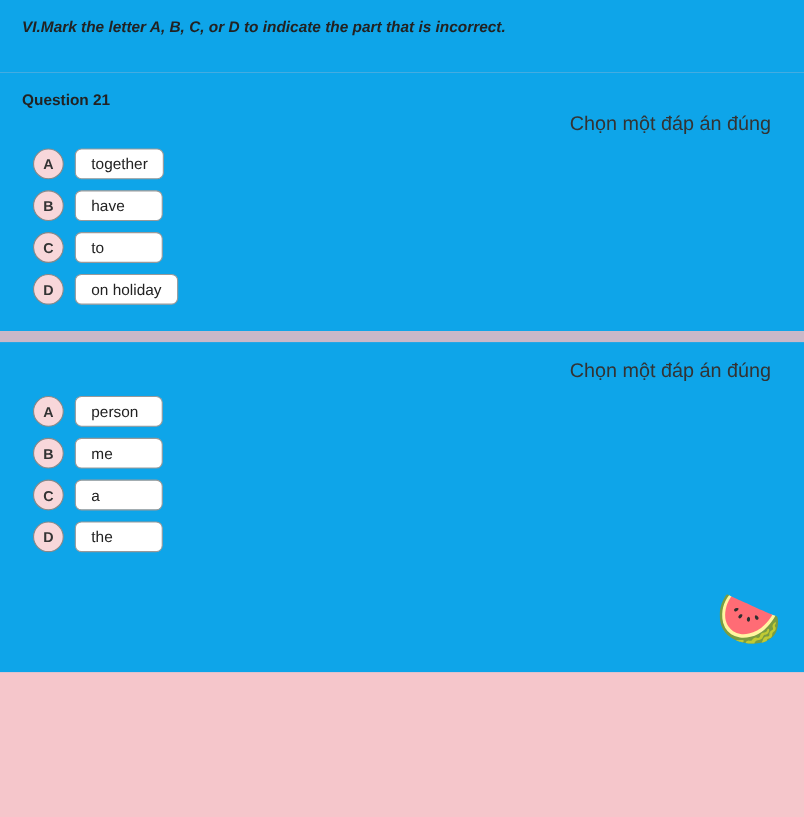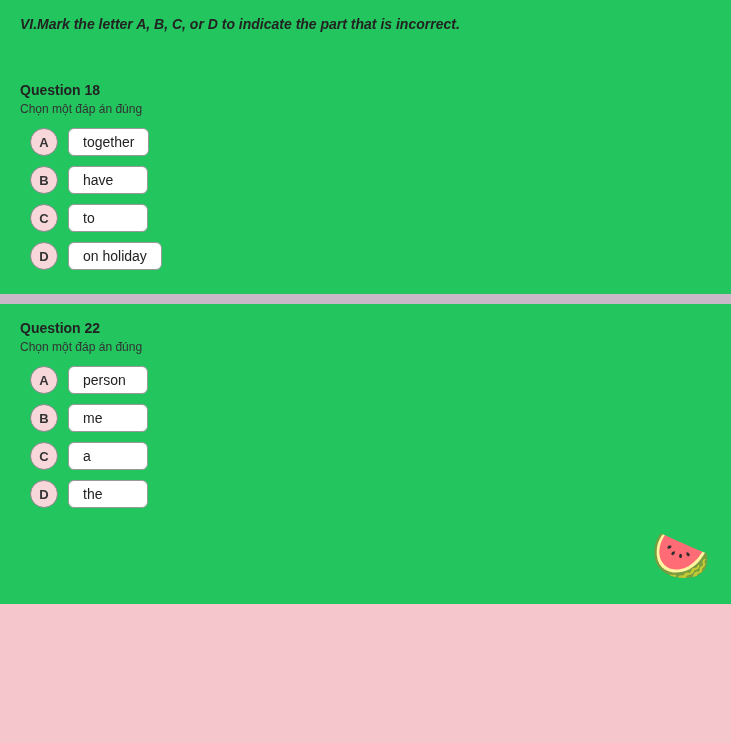--- a/index.html
+++ b/index.html
@@ -5,21 +5,21 @@
     * { box-sizing: border-box; margin: 0; padding: 0; }
     body {
       font-family: Arial, sans-serif;
       background: #f5c6cb;
       width: 731px;
       min-height: 743px;
       overflow-x: hidden;
     }
 
     .section {
-      background: #22c55e;
+      background: #0ea5e9;
       padding: 16px 20px 24px 20px;
     }
 
     .section + .divider {
       height: 10px;
       background: #c9b8c8;
     }
 
     .instruction {
       font-size: 14px;
@@ -40,22 +40,22 @@
       font-size: 14px;
       color: #222;
       margin-bottom: 6px;
     }
 
     .question-text u {
       text-decoration: underline;
     }
 
     .chon-label {
-      text-align: left;
-      font-size: 12px;
+      text-align: right;
+      font-size: 18px;
       color: #333;
       margin-bottom: 12px;
       padding-right: 10px;
     }
 
     .options-area {
       display: flex;
       flex-direction: column;
       gap: 10px;
       padding-left: 10px;
@@ -106,21 +106,21 @@
     }
   </style>
 </head>
 <body>
 
 <div class="section">
   <div class="instruction">VI.Mark the letter A, B, C, or D to indicate the part that is incorrect.</div>
 </div>
 
 <div class="section">
-  <div class="question-label">Question 18</div>
+  <div class="question-label">Question 21</div>
   <div class="chon-label">Chọn một đáp án đúng</div>
   <div class="options-area">
     <div class="option-row">
       <div class="option-circle">A</div>
       <div class="option-box">together</div>
     </div>
     <div class="option-row">
       <div class="option-circle">B</div>
       <div class="option-box">have</div>
     </div>
@@ -131,21 +131,20 @@
     <div class="option-row">
       <div class="option-circle">D</div>
       <div class="option-box">on holiday</div>
     </div>
   </div>
 </div>
 
 <div class="divider"></div>
 
 <div class="section section2-wrapper" style="min-height: 300px;">
-  <div class="question-label">Question 22</div>
   <div class="chon-label">Chọn một đáp án đúng</div>
   <div class="options-area">
     <div class="option-row">
       <div class="option-circle">A</div>
       <div class="option-box">person</div>
     </div>
     <div class="option-row">
       <div class="option-circle">B</div>
       <div class="option-box">me</div>
     </div>

